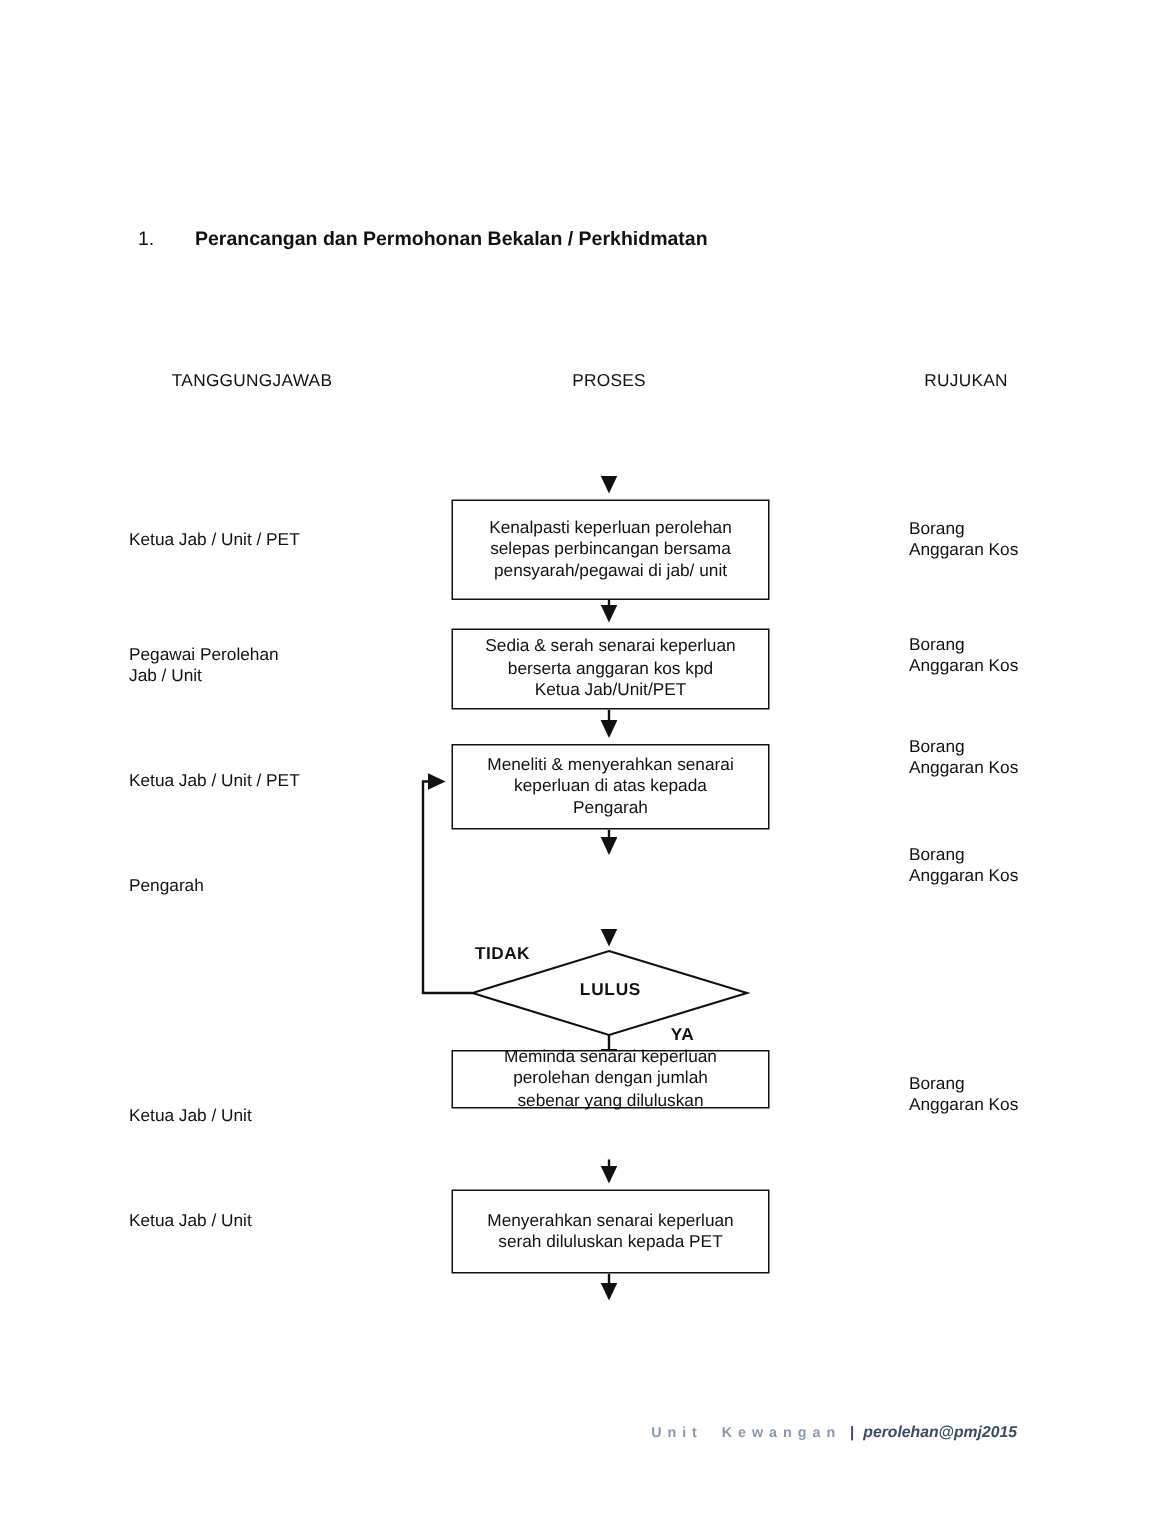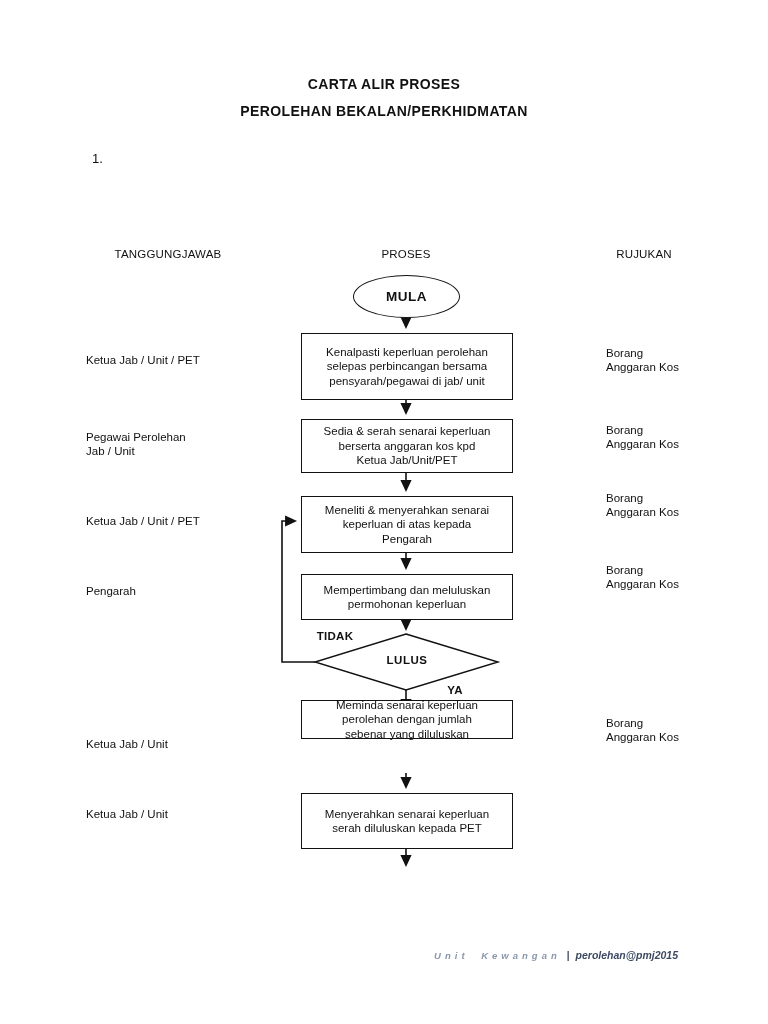--- a/index.html
+++ b/index.html
@@ -55,21 +55,21 @@
     font-size: 11.5px; font-weight: bold; letter-spacing: 0.5px;
   }
   .svg-layer { position: absolute; left: 0; top: 0; pointer-events: none; }
   .footer {
     right: 90px; top: 949px;
     display: flex; align-items: baseline; gap: 6px;
     font-size: 10px;
   }
   .footer-unit {
     color: #8a97ad; font-weight: bold; font-size: 9.5px;
-    letter-spacing: 4px; word-spacing: 6px; font-style: italic;
+    letter-spacing: 4px; word-spacing: 6px;
   }
   .footer-sep { color: #3d4a63; font-weight: bold; }
   .footer-credit { color: #3d4a63; font-style: italic; font-weight: 600; font-size: 10.5px; }
 </style>
 </head>
 <body>
 
 <div class="page">
 
   <svg class="svg-layer" width="768" height="1024" viewBox="0 0 768 1024">
@@ -85,32 +85,30 @@
       <line x1="406" y1="553" x2="406" y2="568" marker-end="url(#ah)"></line>
       <line x1="406" y1="620" x2="406" y2="629" marker-end="url(#ah)"></line>
       <line x1="406" y1="690" x2="406" y2="709" marker-end="url(#ah)"></line>
       <line x1="406" y1="773" x2="406" y2="787" marker-end="url(#ah)"></line>
       <line x1="406" y1="849" x2="406" y2="865" marker-end="url(#ah)"></line>
       <polygon points="406,634 498,662 406,690 315,662" fill="#fff" stroke-width="1.4"></polygon>
       <polyline points="315,662 282,662 282,521 295,521" marker-end="url(#ah)" stroke-width="1.6"></polyline>
     </g>
   </svg>
 
-  <div class="abs doc-title" style="top:76px">CARTA ALIR PROSES</div>
-  <div class="abs doc-title" style="top:103px">PEROLEHAN BEKALAN/PERKHIDMATAN</div>
 
   <div class="abs section-head">
     <span class="section-num">1.</span>
+    <span class="section-title">Perancangan dan Permohonan Bekalan / Perkhidmatan</span>
   </div>
 
   <div class="abs col-header" style="left:88px;top:248px;width:160px">TANGGUNGJAWAB</div>
   <div class="abs col-header" style="left:331px;top:248px;width:150px">PROSES</div>
   <div class="abs col-header" style="left:584px;top:248px;width:120px">RUJUKAN</div>
 
-  <div class="abs terminator" style="left:353px;top:275px;width:107px;height:43px">MULA</div>
 
   <div class="abs resp" style="top:353px">Ketua Jab / Unit / PET</div>
   <div class="abs pbox" style="top:333px;height:67px">Kenalpasti keperluan perolehan
 selepas perbincangan bersama
 pensyarah/pegawai di jab/ unit</div>
   <div class="abs ref" style="top:346px">Borang
 Anggaran Kos</div>
 
   <div class="abs pbox" style="top:419px;height:54px">Sedia &amp; serah senarai keperluan
 berserta anggaran kos kpd
@@ -121,22 +119,20 @@
 Anggaran Kos</div>
 
   <div class="abs resp" style="top:514px">Ketua Jab / Unit / PET</div>
   <div class="abs pbox" style="top:496px;height:57px">Meneliti &amp; menyerahkan senarai
 keperluan di atas kepada
 Pengarah</div>
   <div class="abs ref" style="top:491px">Borang
 Anggaran Kos</div>
 
   <div class="abs resp" style="top:584px">Pengarah</div>
-  <div class="abs pbox" style="top:574px;height:46px">Mempertimbang dan meluluskan
-permohonan keperluan</div>
   <div class="abs ref" style="top:563px">Borang
 Anggaran Kos</div>
 
   <div class="abs branch" style="left:300px;top:630px;width:70px">TIDAK</div>
   <div class="abs decision-label">LULUS</div>
   <div class="abs branch" style="left:430px;top:684px;width:50px">YA</div>
 
   <div class="abs resp" style="top:737px">Ketua Jab / Unit</div>
   <div class="abs pbox" style="top:700px;height:39px">Meminda senarai keperluan
 perolehan dengan jumlah

